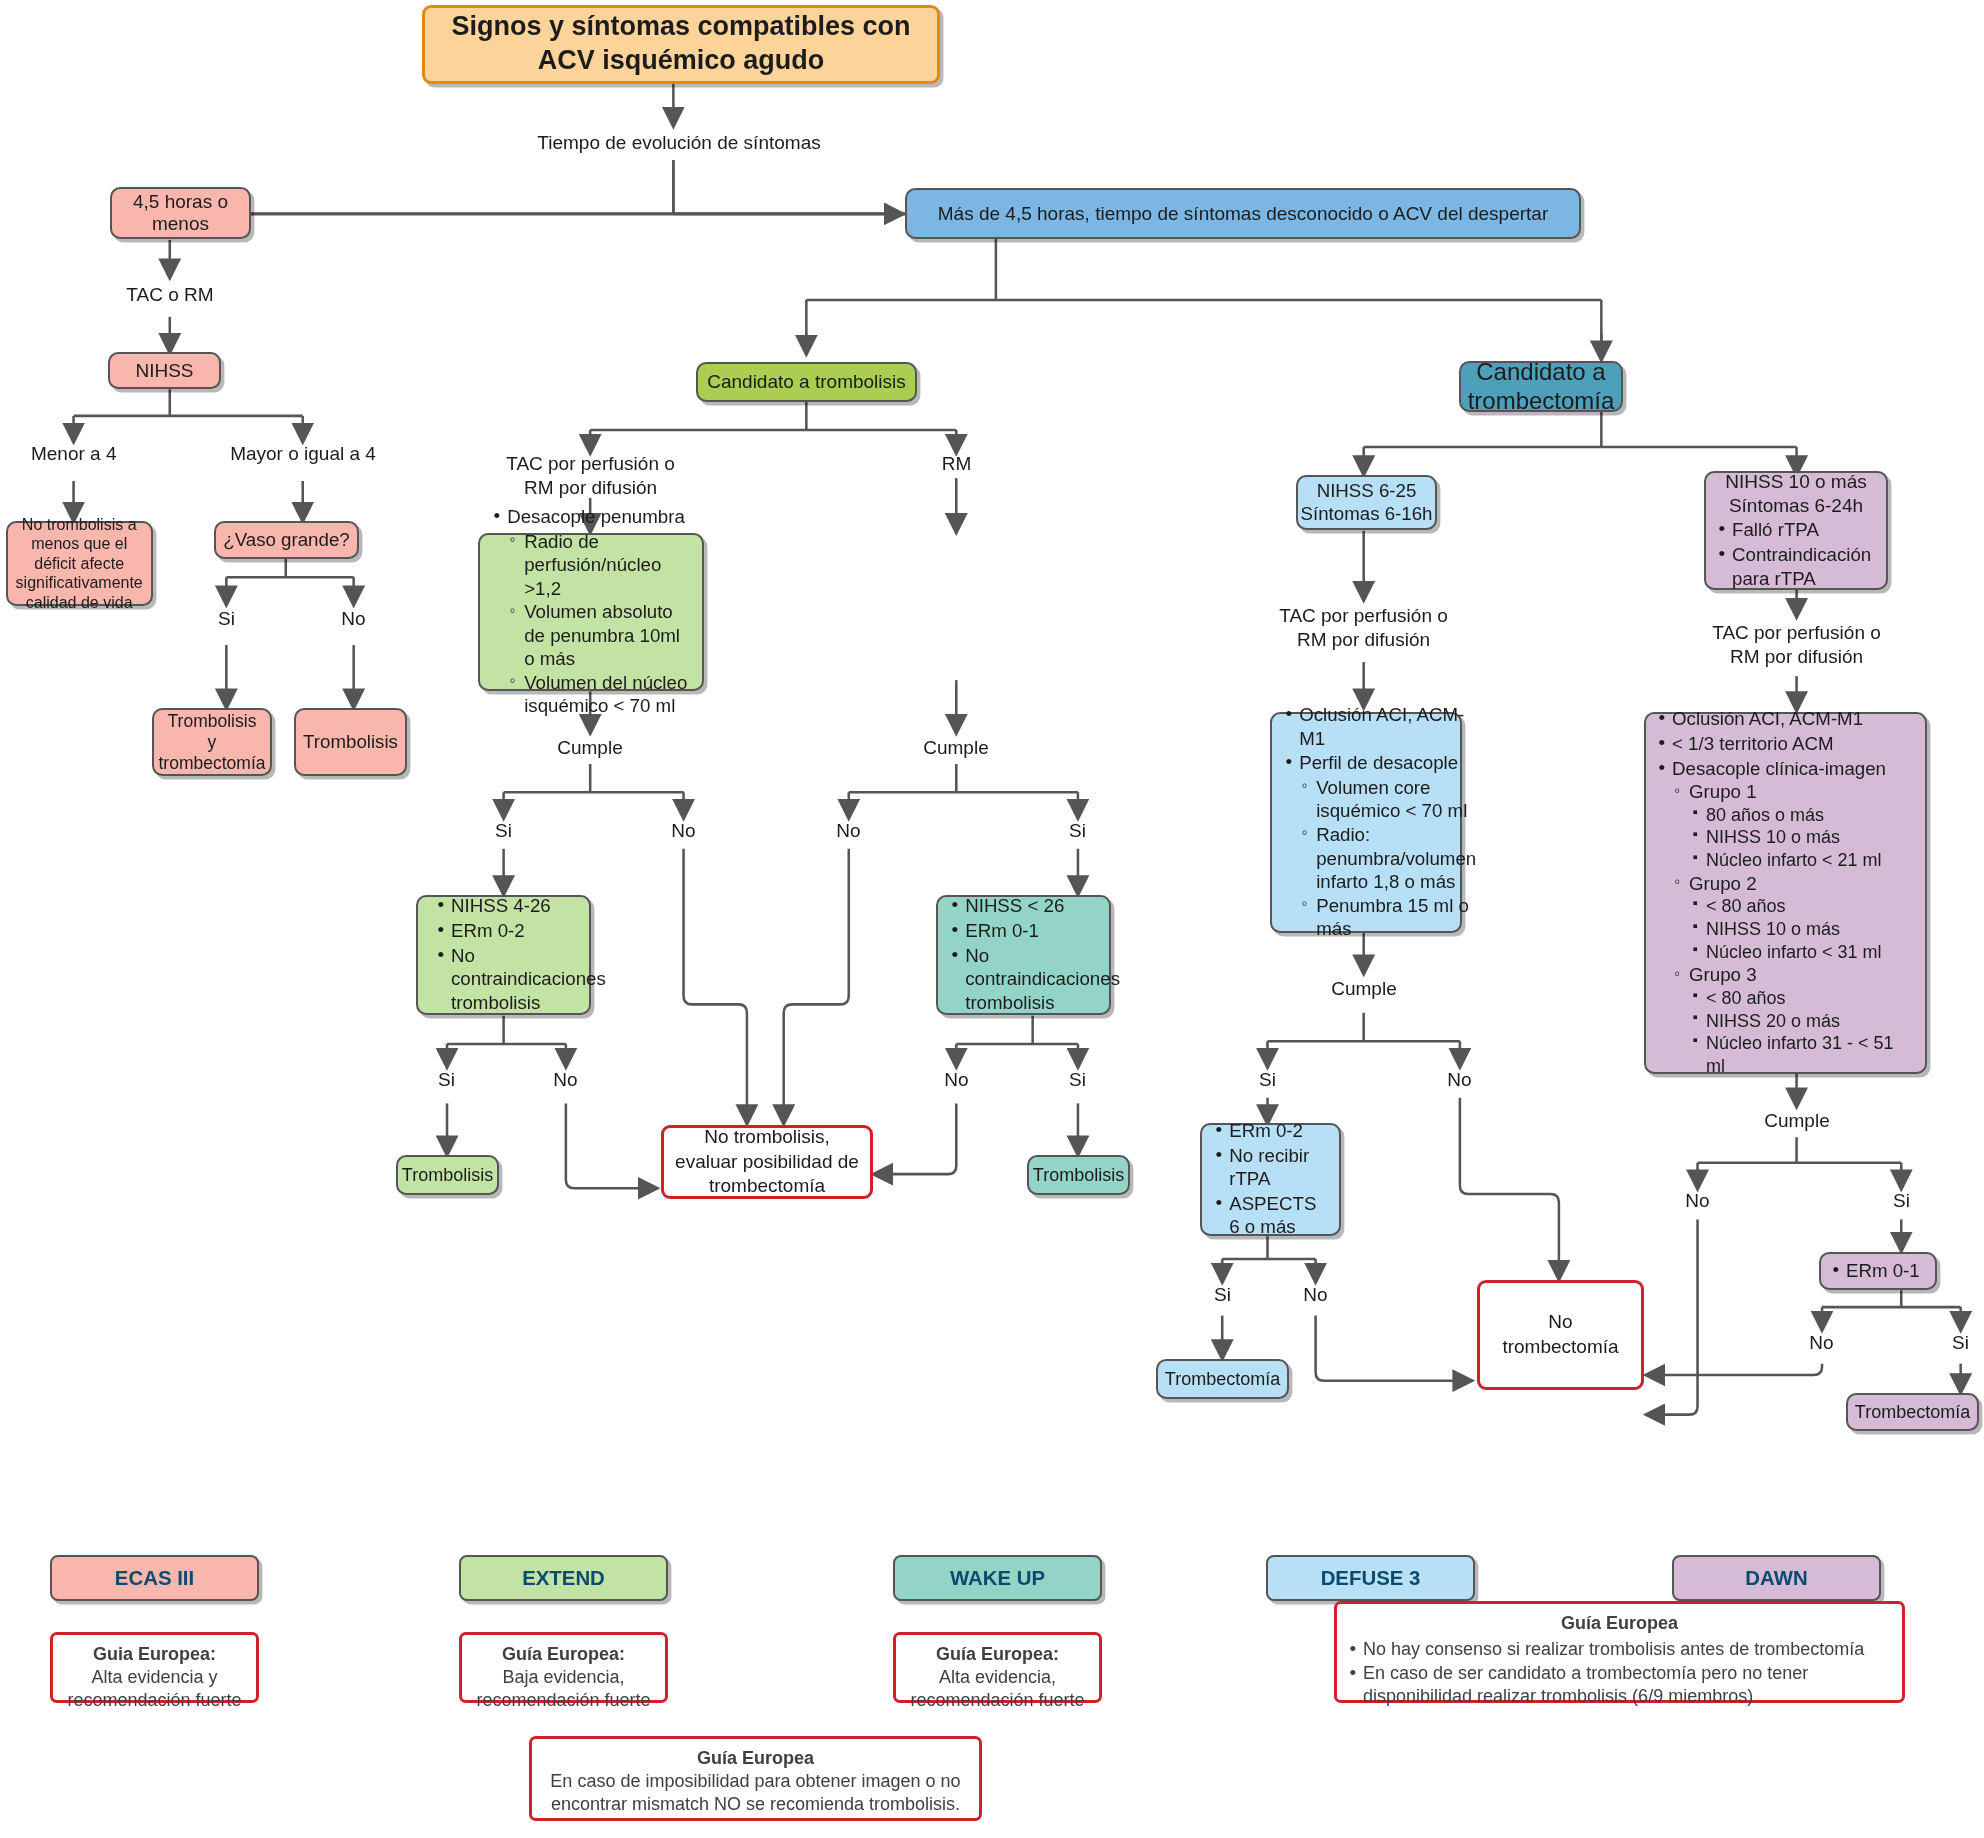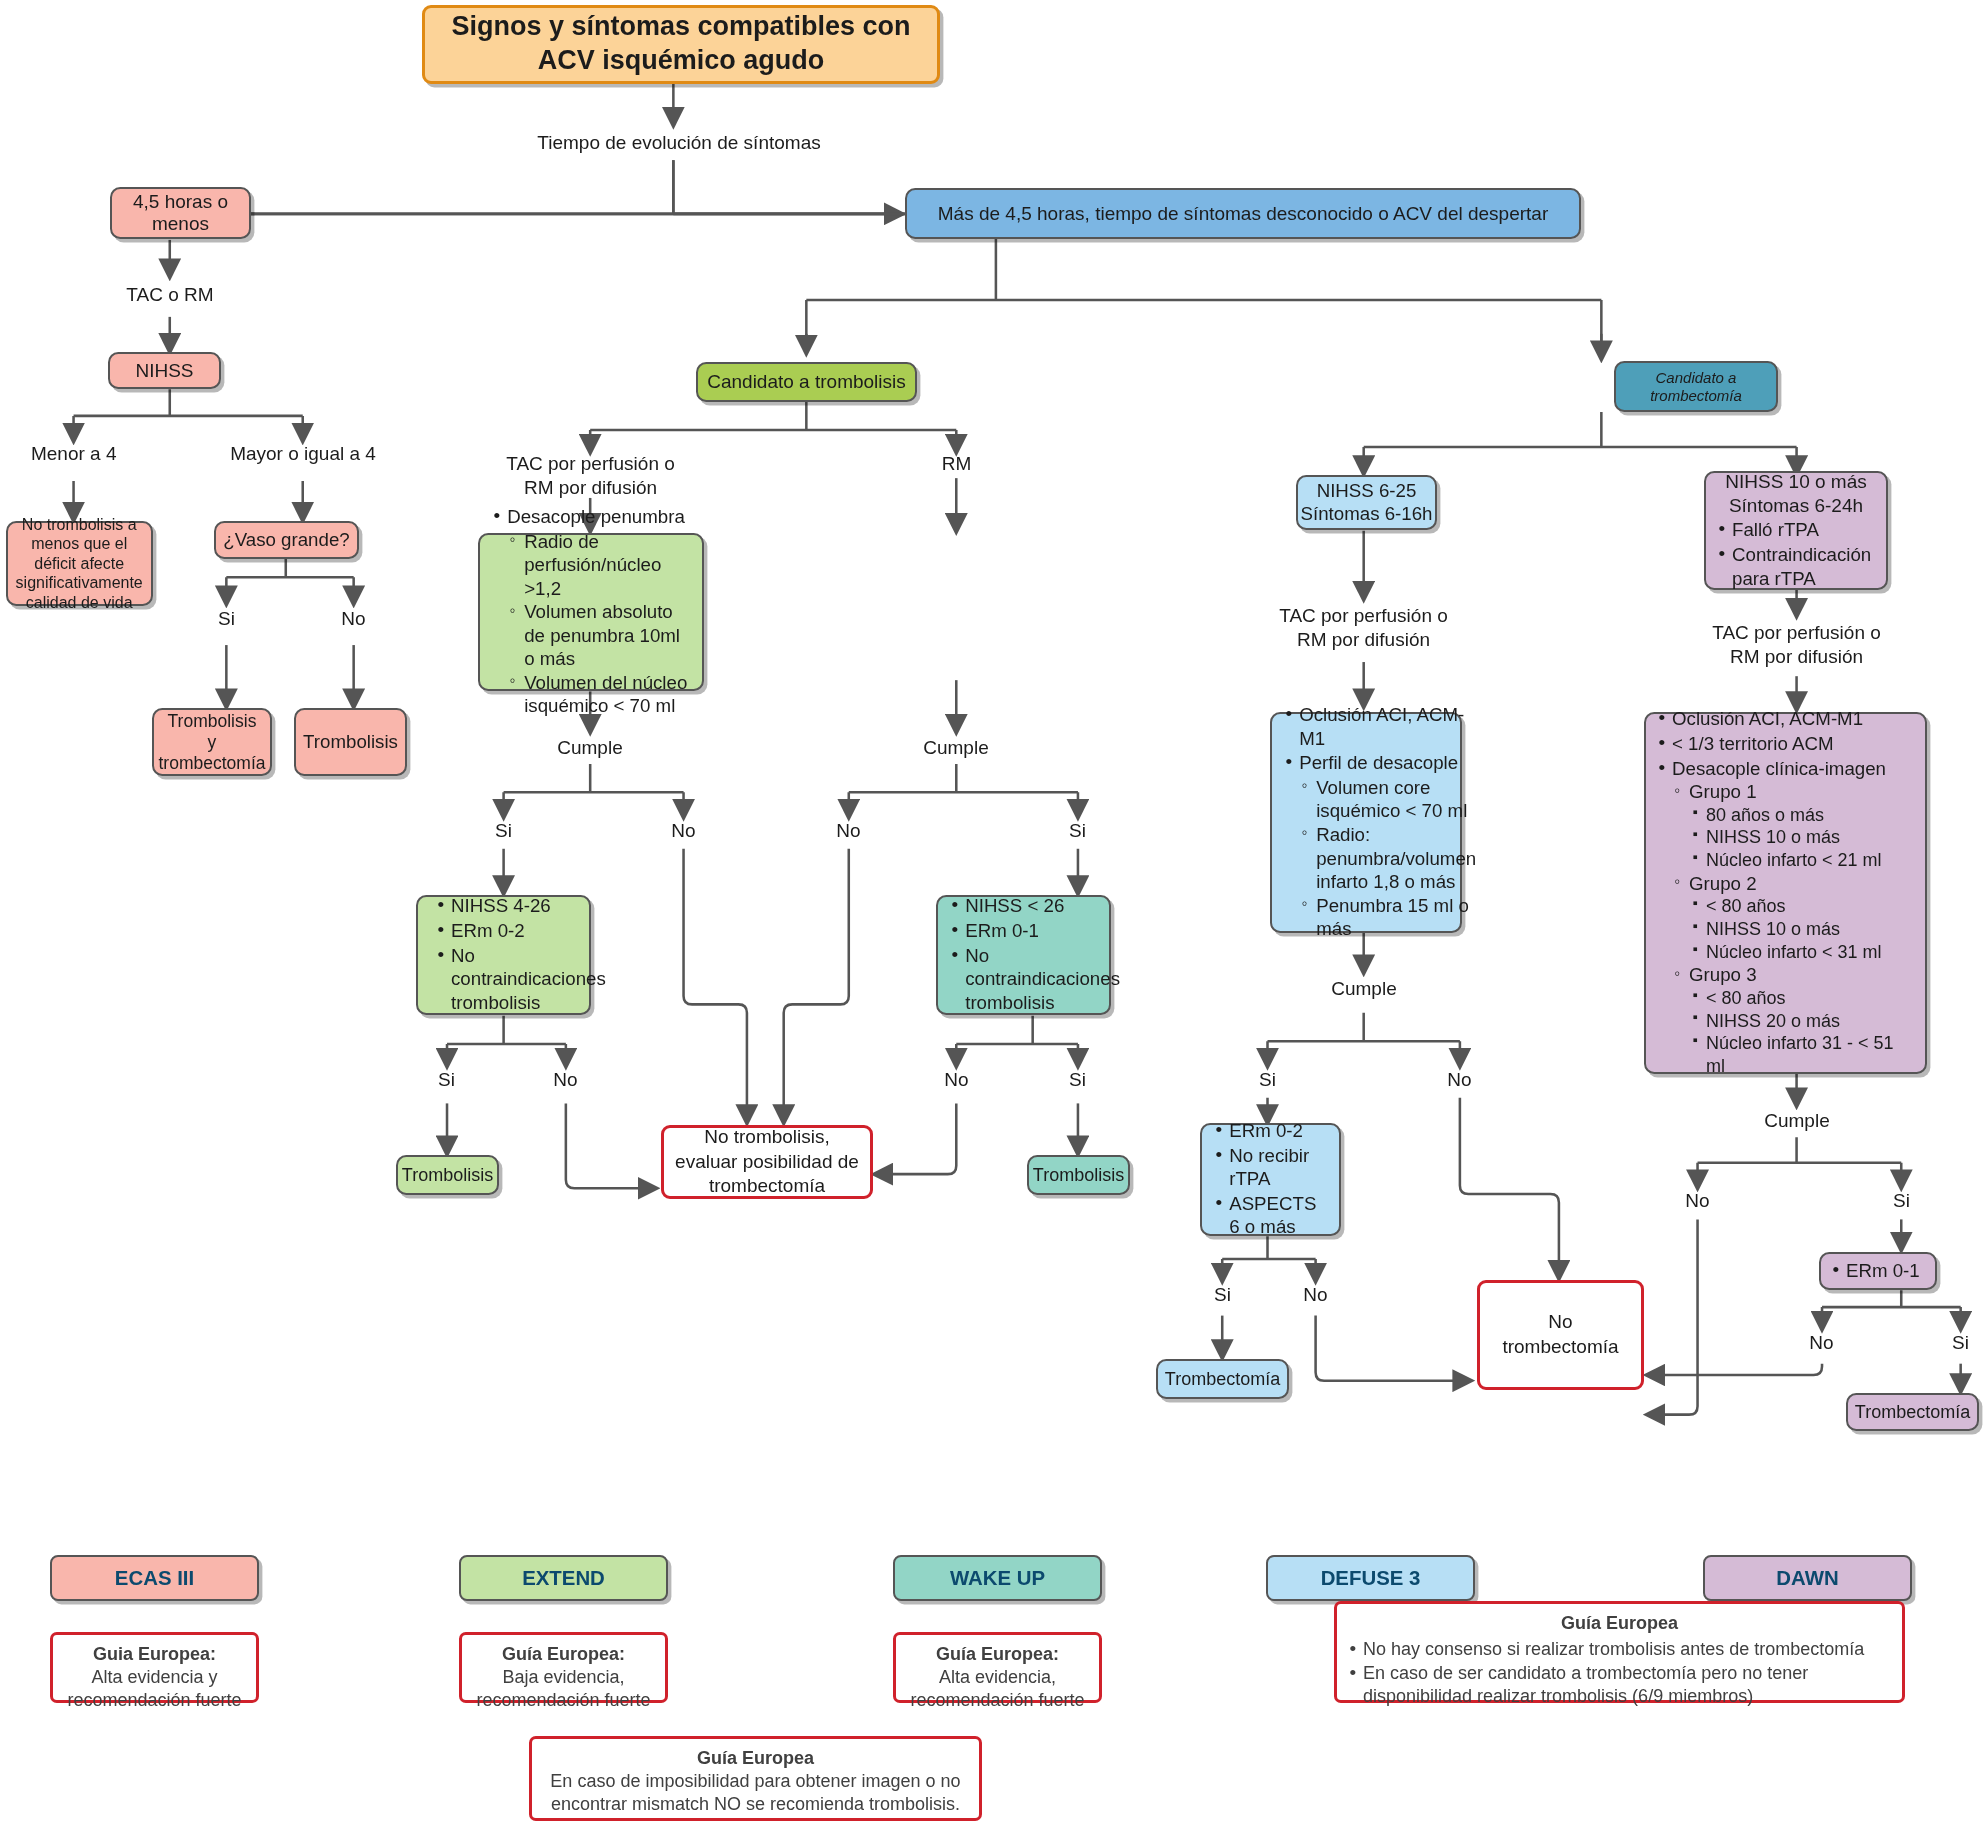--- a/index.html
+++ b/index.html
@@ -331,21 +331,21 @@
   <div class="node center" style="left:1027px;top:1155px;width:103px;height:40px;background:#92d5c6;font-size:18px;">
     <span>Trombolisis</span>
   </div>
 
   <div class="node center red-node" style="left:661px;top:1125px;width:212px;height:74px;white-space:pre-line;">
     <span>No trombolisis,
 evaluar posibilidad de
 trombectomía</span>
   </div>
 
-  <div class="node center" style="left:1614px;top:361px;width:164px;height:51px;background:#4e9fb9;font-size:15px;white-space:pre-line;line-height:1.2;font-style:italic;">
+  <div class="node center" style="left:1459px;top:361px;width:164px;height:51px;background:#4e9fb9;font-size:24px;white-space:pre-line;line-height:1.2;">
     <span>Candidato a
 trombectomía</span>
   </div>
 
   <div class="node center" style="left:1296px;top:475px;width:141px;height:55px;background:#b7dff5;font-size:18.7px;white-space:pre-line;line-height:1.22;">
     <span>NIHSS 6-25
 Síntomas 6-16h</span>
   </div>
 
   <div class="edge-label" style="left:1239px;top:604px;width:249px;">TAC por perfusión o
@@ -454,21 +454,21 @@
   </div>
   <div class="legend-chip" style="left:459px;top:1555px;width:209px;height:46px;background:#c3e3a4;">
     <span>EXTEND</span>
   </div>
   <div class="legend-chip" style="left:893px;top:1555px;width:209px;height:46px;background:#92d5c6;">
     <span>WAKE UP</span>
   </div>
   <div class="legend-chip" style="left:1266px;top:1555px;width:209px;height:46px;background:#b7dff5;">
     <span>DEFUSE 3</span>
   </div>
-  <div class="legend-chip" style="left:1672px;top:1555px;width:209px;height:46px;background:#d5bbd6;margin-left:31px;">
+  <div class="legend-chip" style="left:1672px;top:1555px;width:209px;height:46px;background:#d5bbd6;">
     <span>DAWN</span>
   </div>
 
   <div class="legend-note" style="left:50px;top:1632px;width:209px;height:71px;">
     <span class="hd">Guia Europea:</span>
     <span class="bd">Alta evidencia y recomendación fuerte</span>
   </div>
   <div class="legend-note" style="left:459px;top:1632px;width:209px;height:71px;">
     <span class="hd">Guía Europea:</span>
     <span class="bd">Baja evidencia, recomendación fuerte</span>

